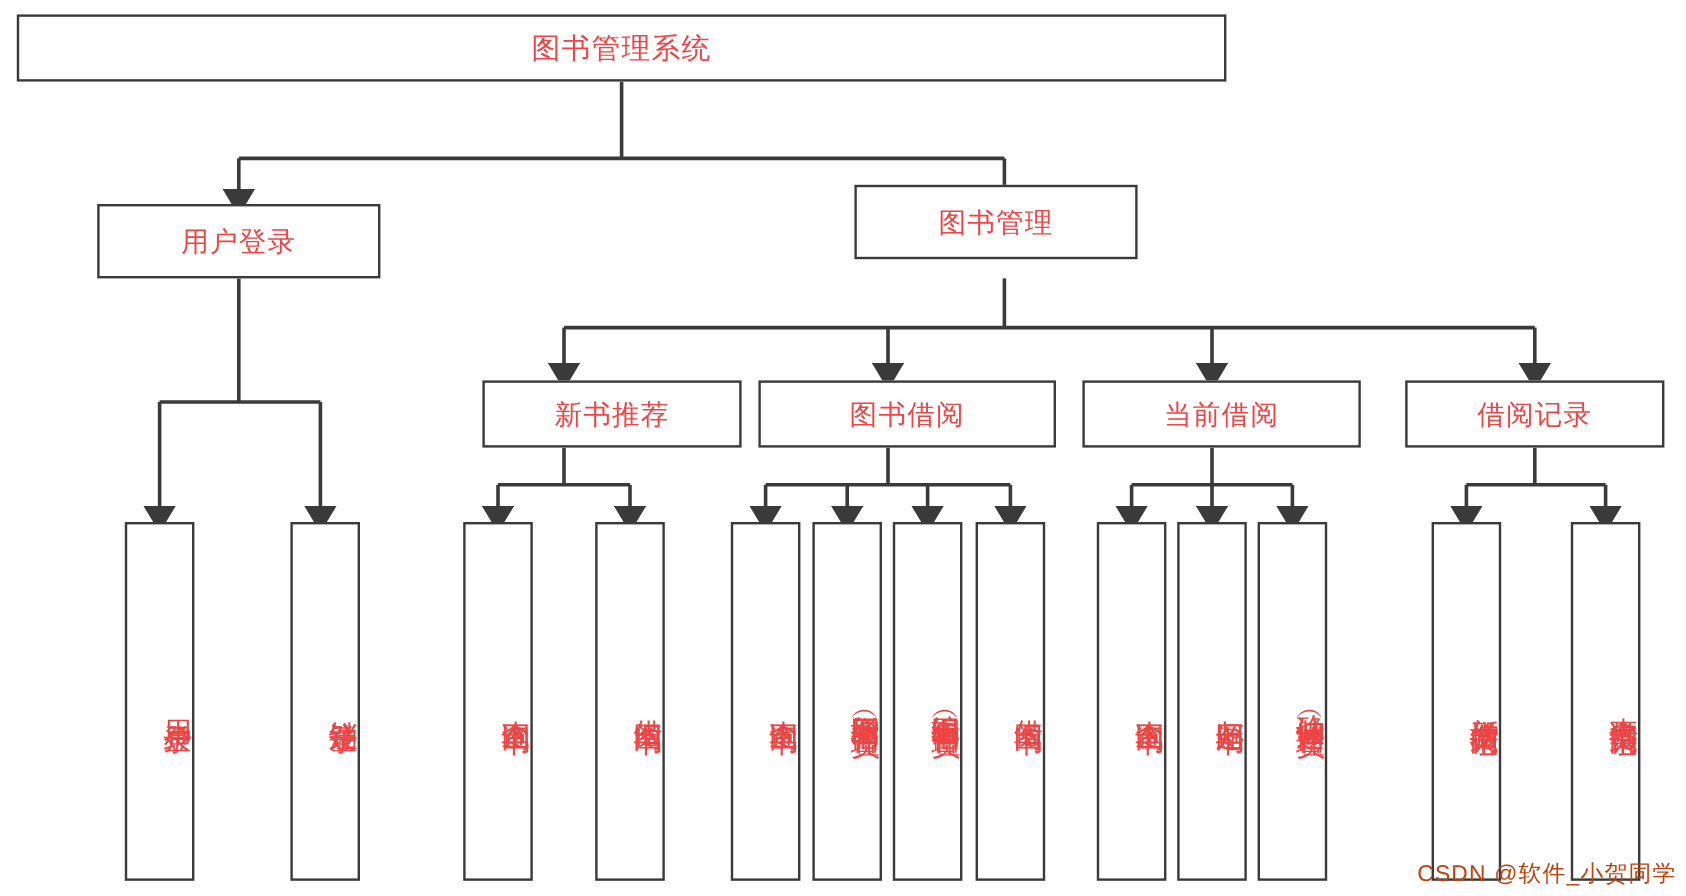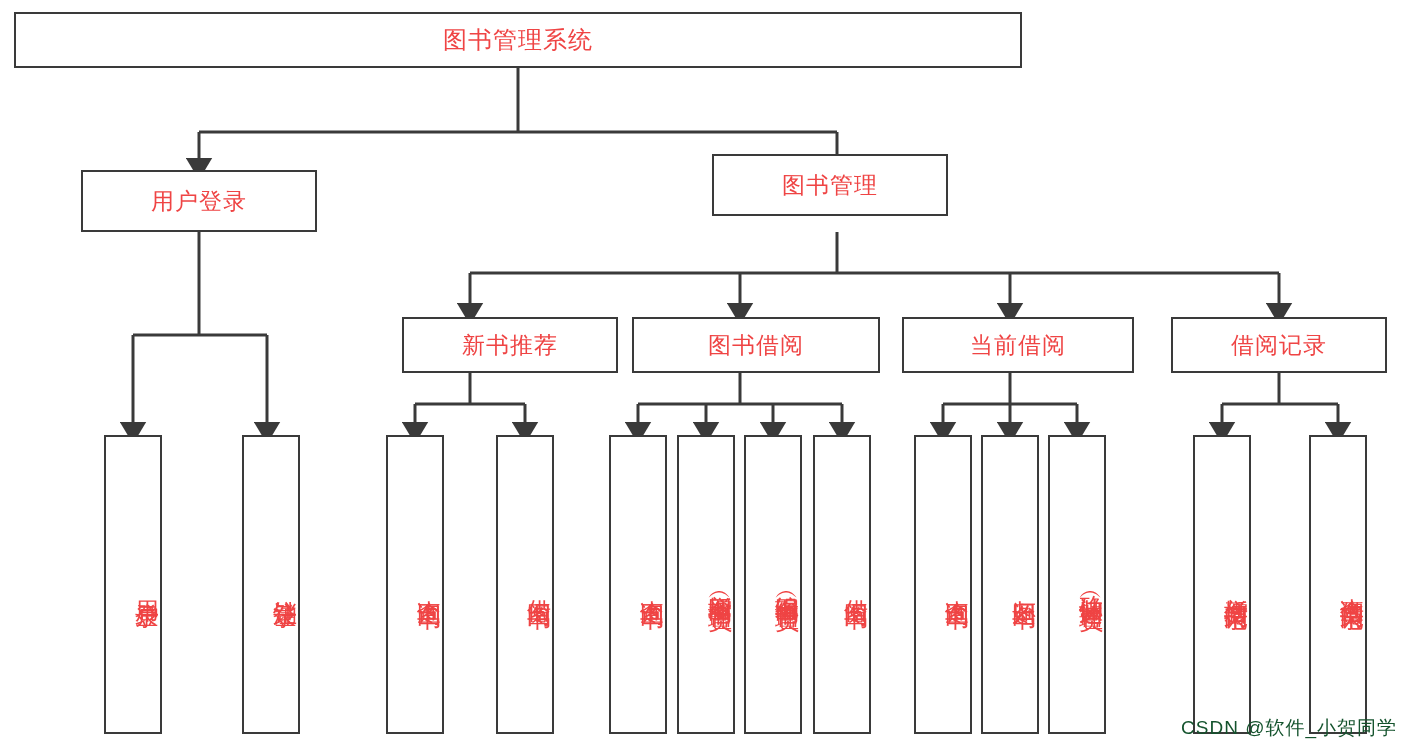--- a/index.html
+++ b/index.html
@@ -19,21 +19,21 @@
   .node.horiz{font-size:23px;letter-spacing:1px;}
   .node.title{font-size:24px;letter-spacing:1px;}
   .node.vert{
     writing-mode:vertical-rl;text-orientation:upright;
     font-size:24px;line-height:1.12;letter-spacing:2px;
     padding:6px 0;align-items:flex-start;justify-content:center;
   }
   .node.vert .vtext{display:block;white-space:normal;}
   .watermark{
     position:absolute;right:8px;bottom:6px;
-    font-size:19px;color:#14532d;letter-spacing:1px;
+    font-size:19px;color:#c2410c;letter-spacing:1px;
     white-space:nowrap;pointer-events:none;
   }
 </style>
 </head>
 <body>
 
 <div id="stage">
 
   <svg id="wires" viewBox="0 0 1405 747" xmlns="http://www.w3.org/2000/svg">
     <defs>

